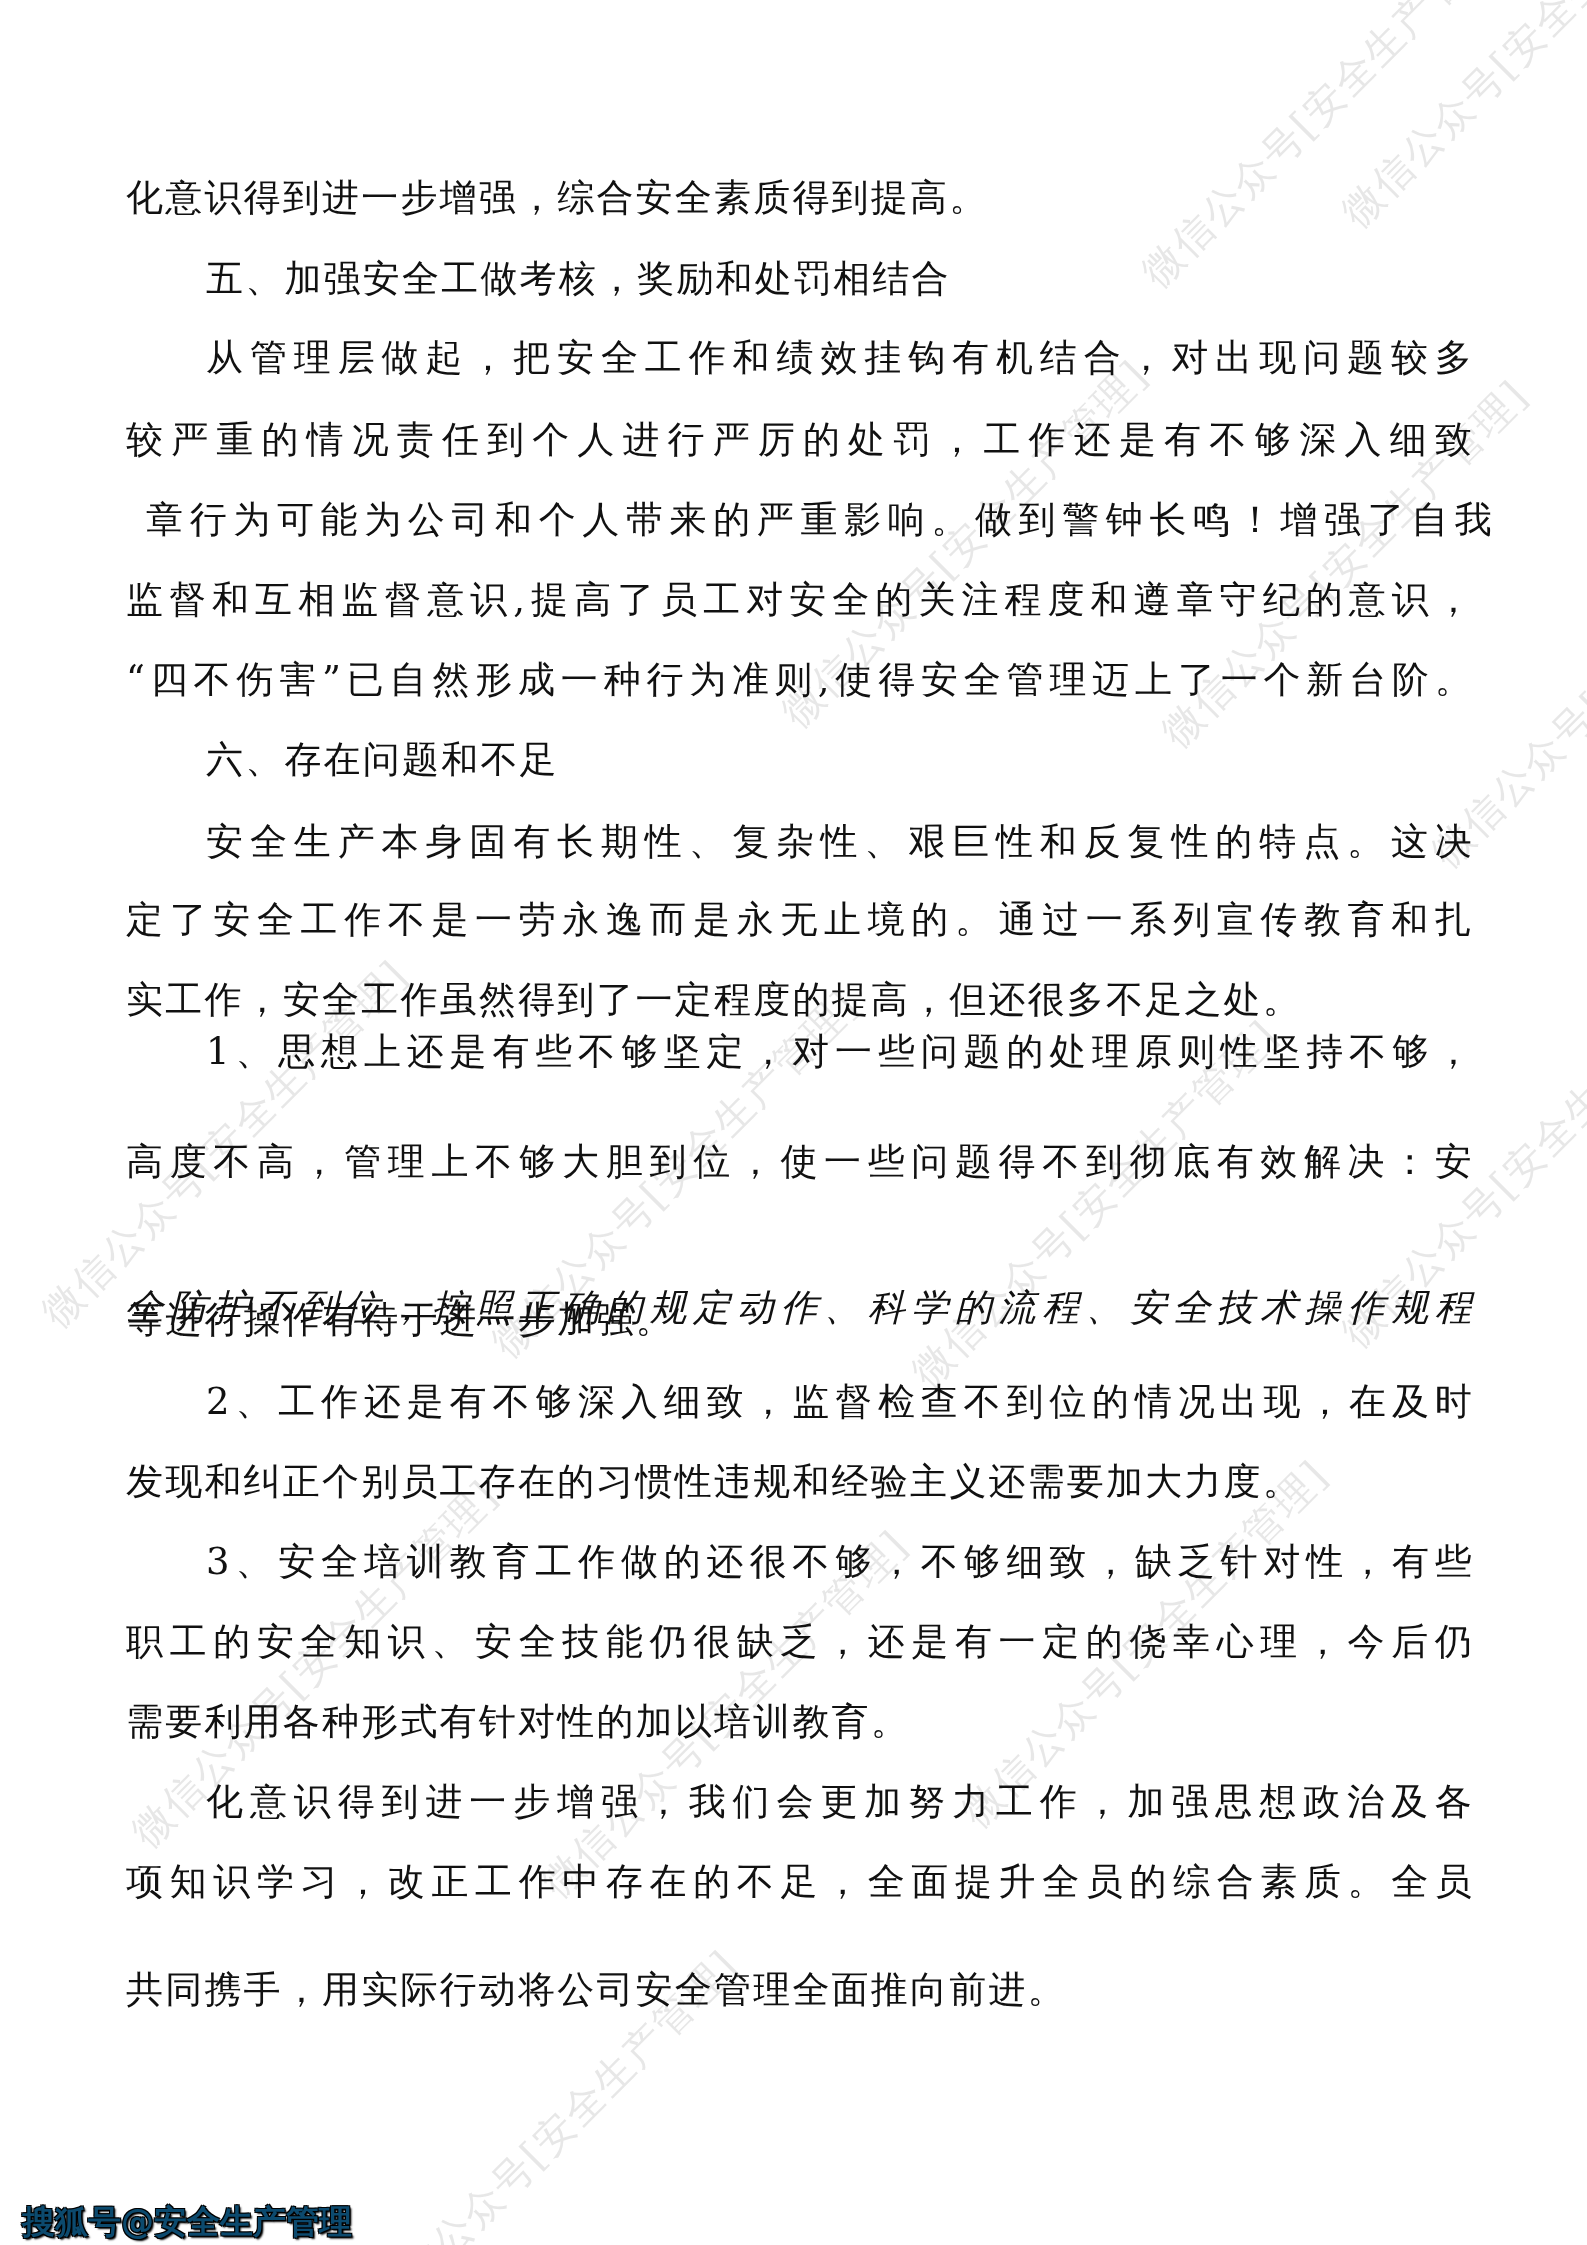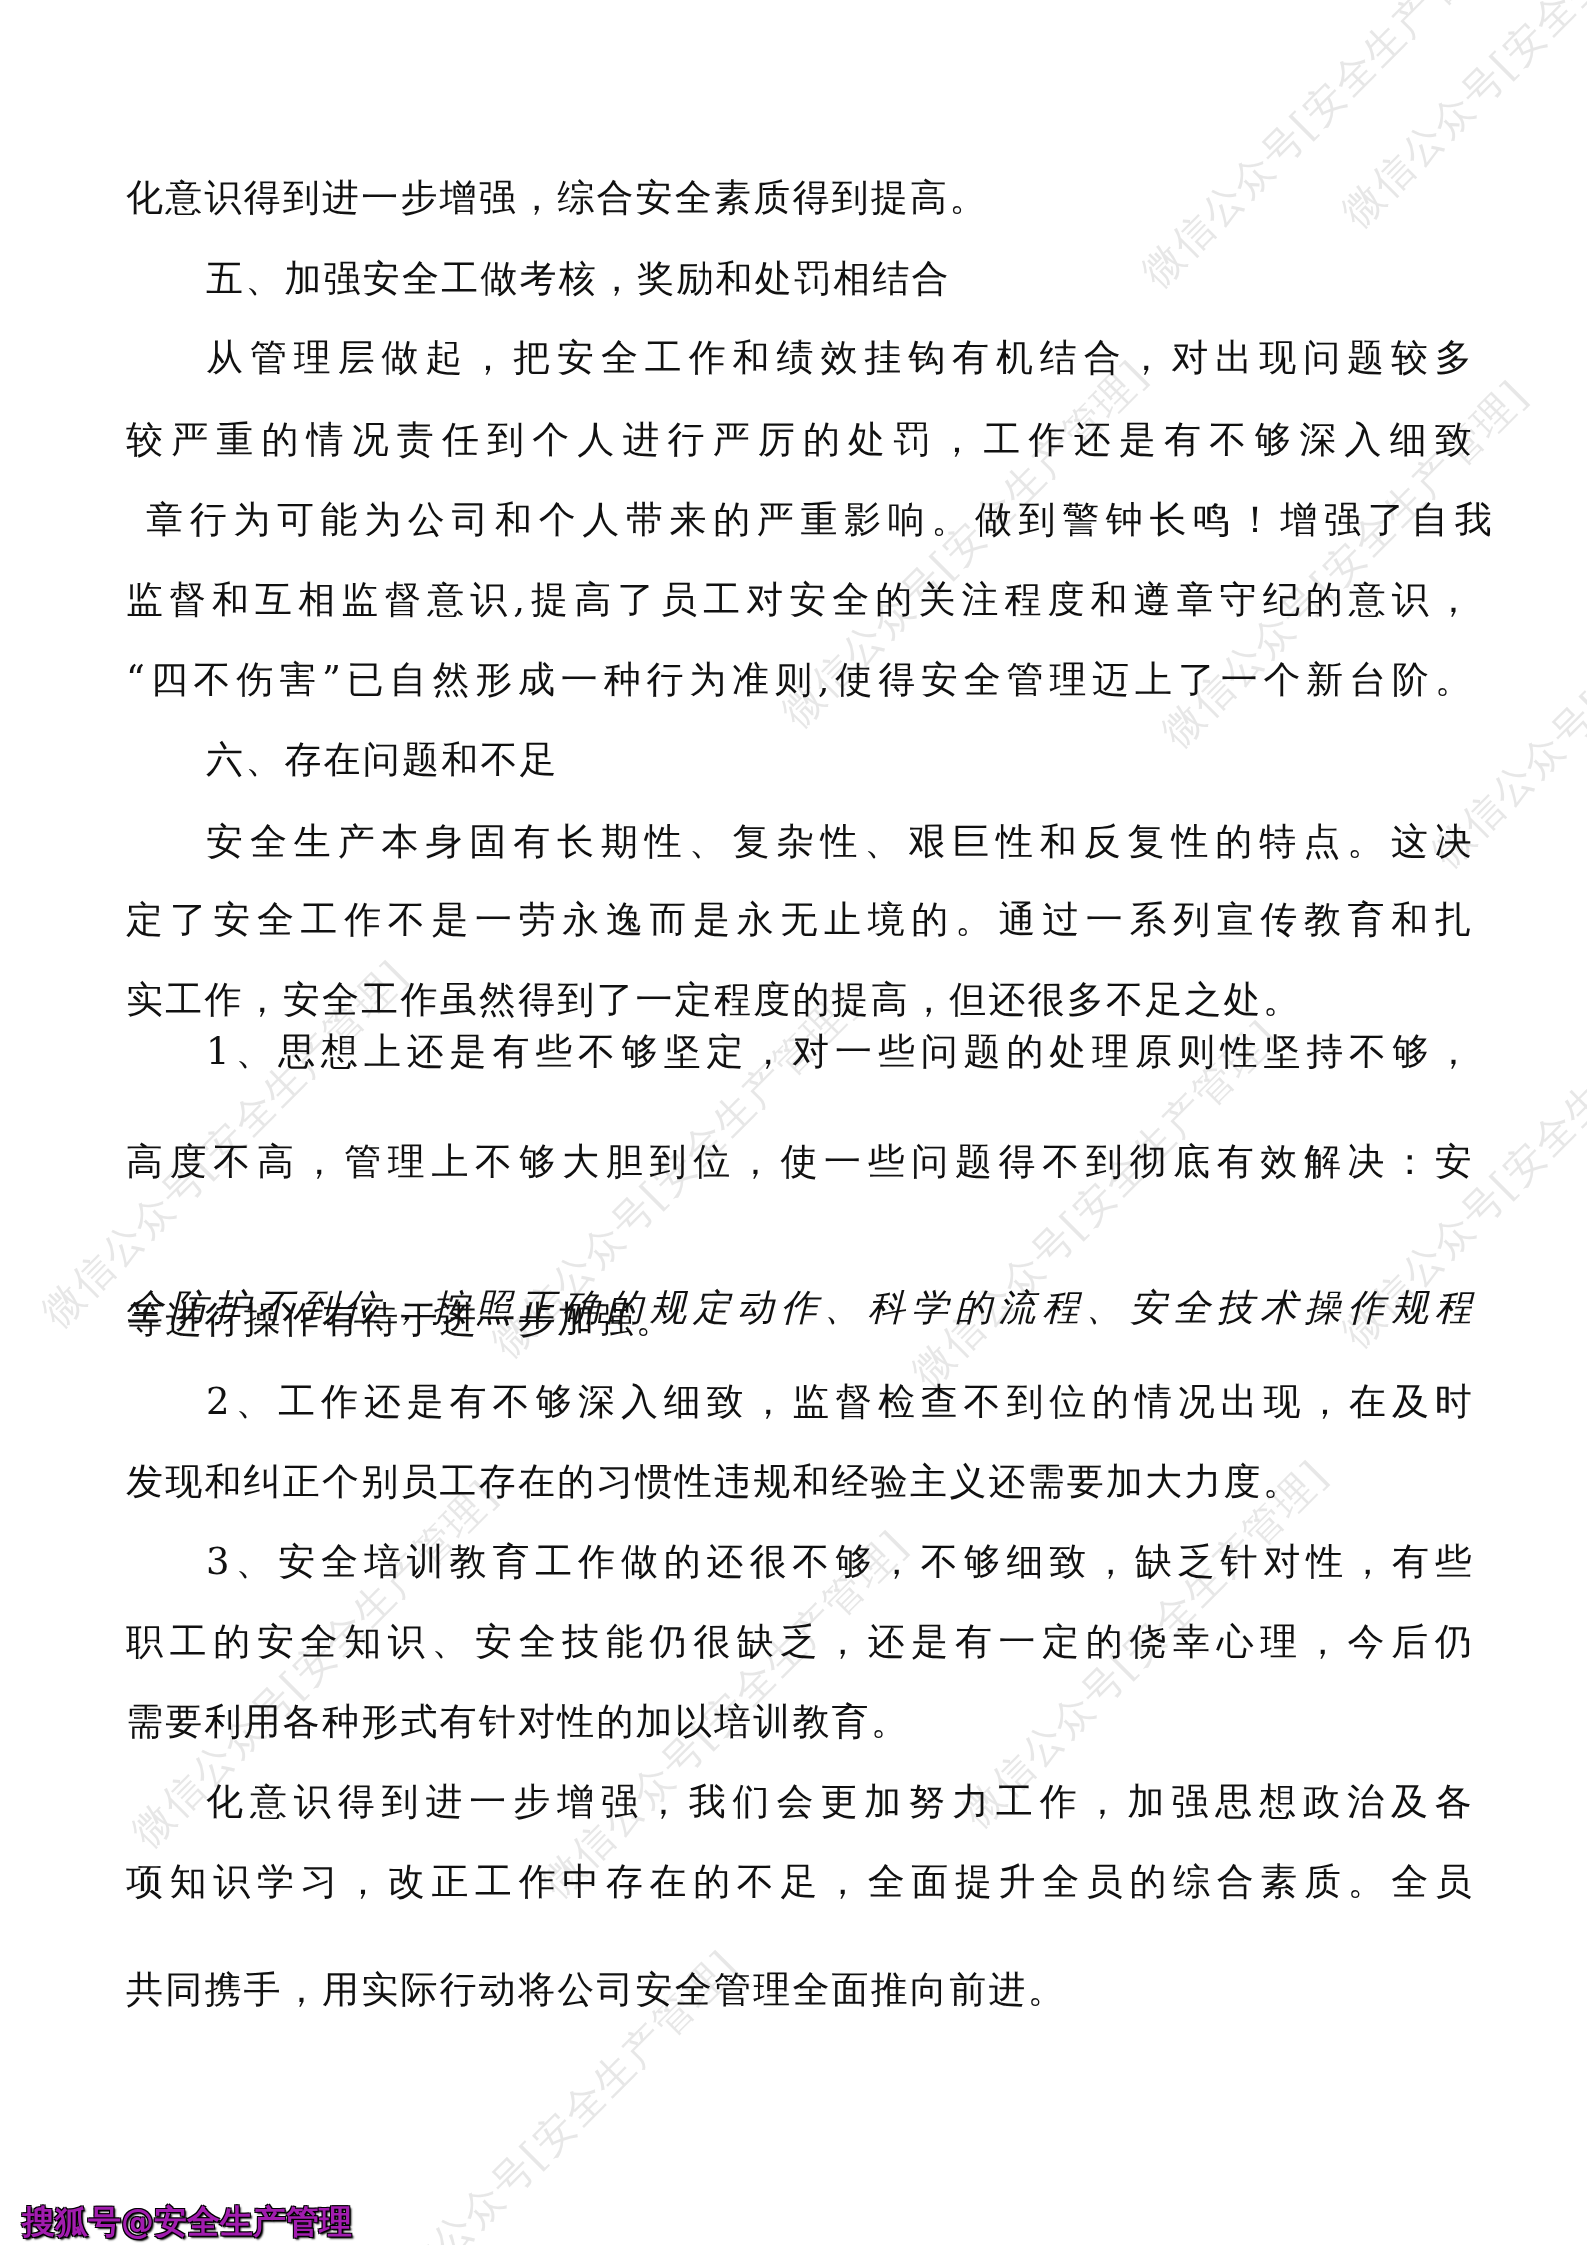--- a/index.html
+++ b/index.html
@@ -7,21 +7,21 @@
          font-family: "DejaVu Serif", "Liberation Serif", serif; color:#111; }
   .page { position:absolute; left:0; top:0; width:1587px; height:2245px; }
   .line { position:absolute; left:126px; width:1348px; font-size:37px; line-height:48px;
           white-space:nowrap; letter-spacing:2.2px; }
   .just { text-align:justify; text-align-last:justify; }
   .indent { left:206px; width:1268px; }
   .wm { position:absolute; color:rgba(170,170,170,0.28); font-size:40px; white-space:nowrap;
         transform:rotate(-45deg); transform-origin:left top; font-family:"DejaVu Serif", serif;
         pointer-events:none; letter-spacing:2px; }
   .footer { position:absolute; left:22px; top:2200px; font-family:"DejaVu Sans", sans-serif;
-            font-size:33px; color:#a21caf; font-weight:bold;
+            font-size:33px; color:#0c4a6e; font-weight:bold;
             text-shadow: 1px 1px 0 #000, -1px -1px 0 #000, 1px -1px 0 #000, -1px 1px 0 #000, 2px 2px 2px #000; }
 </style>
 </head>
 <body>
 
 <div class="page">
 
   <div>
     <div class="wm" style="left:1130px;top:260px;">微信公众号[安全生产管理]</div>
     <div class="wm" style="left:1330px;top:200px;">微信公众号[安全生产管理]</div>

